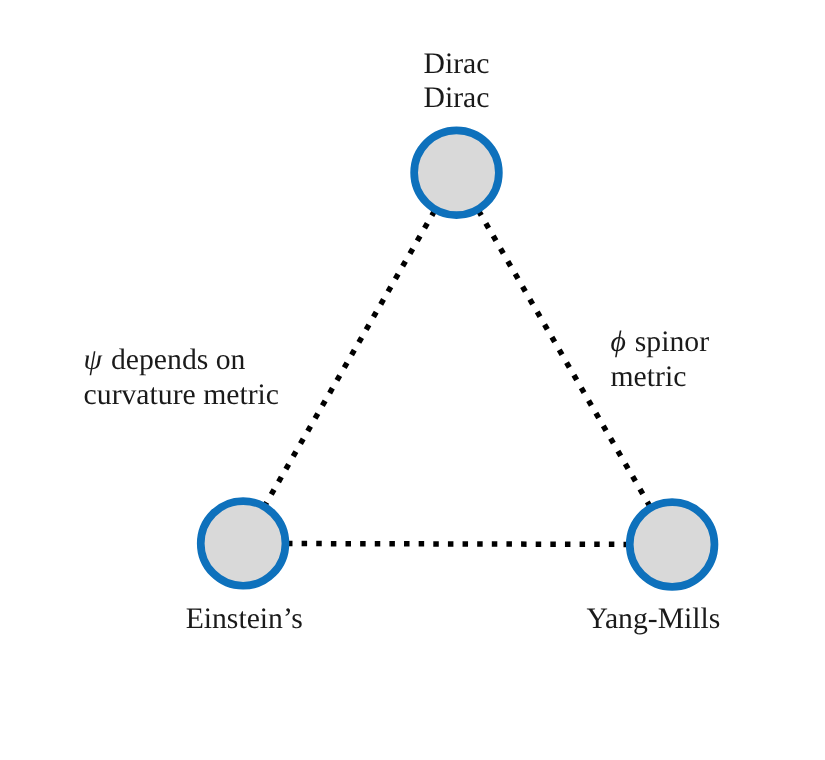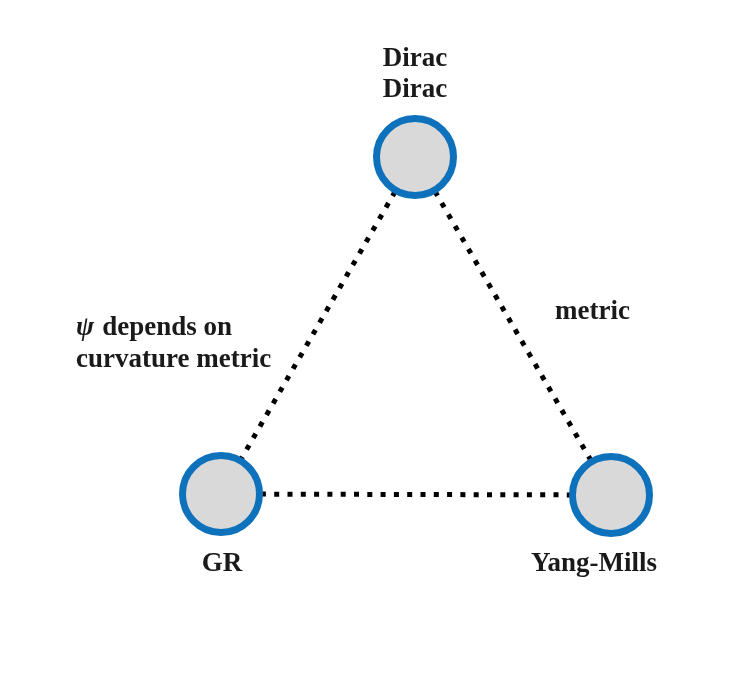--- a/index.html
+++ b/index.html
@@ -7,21 +7,20 @@
     padding: 0;
   }
   .canvas {
     position: relative;
     width: 750px;
     height: 683px;
     background: var(--bg, #ffffff);
     font-family: "Liberation Serif", "DejaVu Serif", serif;
     color: #1a1a1a;
     overflow: hidden;
-    font-weight: bold;
   }
   svg.graph {
     position: absolute;
     left: 0;
     top: 0;
     width: 750px;
     height: 691px;
   }
   .edge {
     stroke: var(--edge, #000000);
@@ -72,24 +71,25 @@
     <div>Dirac</div>
     <div>Dirac</div>
   </div>
 
   <div class="label left-label">
     <div><span class="sym">ψ</span><span>depends on</span></div>
     <div>curvature metric</div>
   </div>
 
   <div class="label right-label">
+    <div><span class="sym">ϕ</span><span>spinor</span></div>
     <div>metric</div>
   </div>
 
   <div class="label centered bl-label">
-    <div>GR</div>
+    <div>Einstein’s</div>
   </div>
 
   <div class="label centered br-label">
     <div>Yang-Mills</div>
   </div>
 
 </div>
 
 </body></html>

